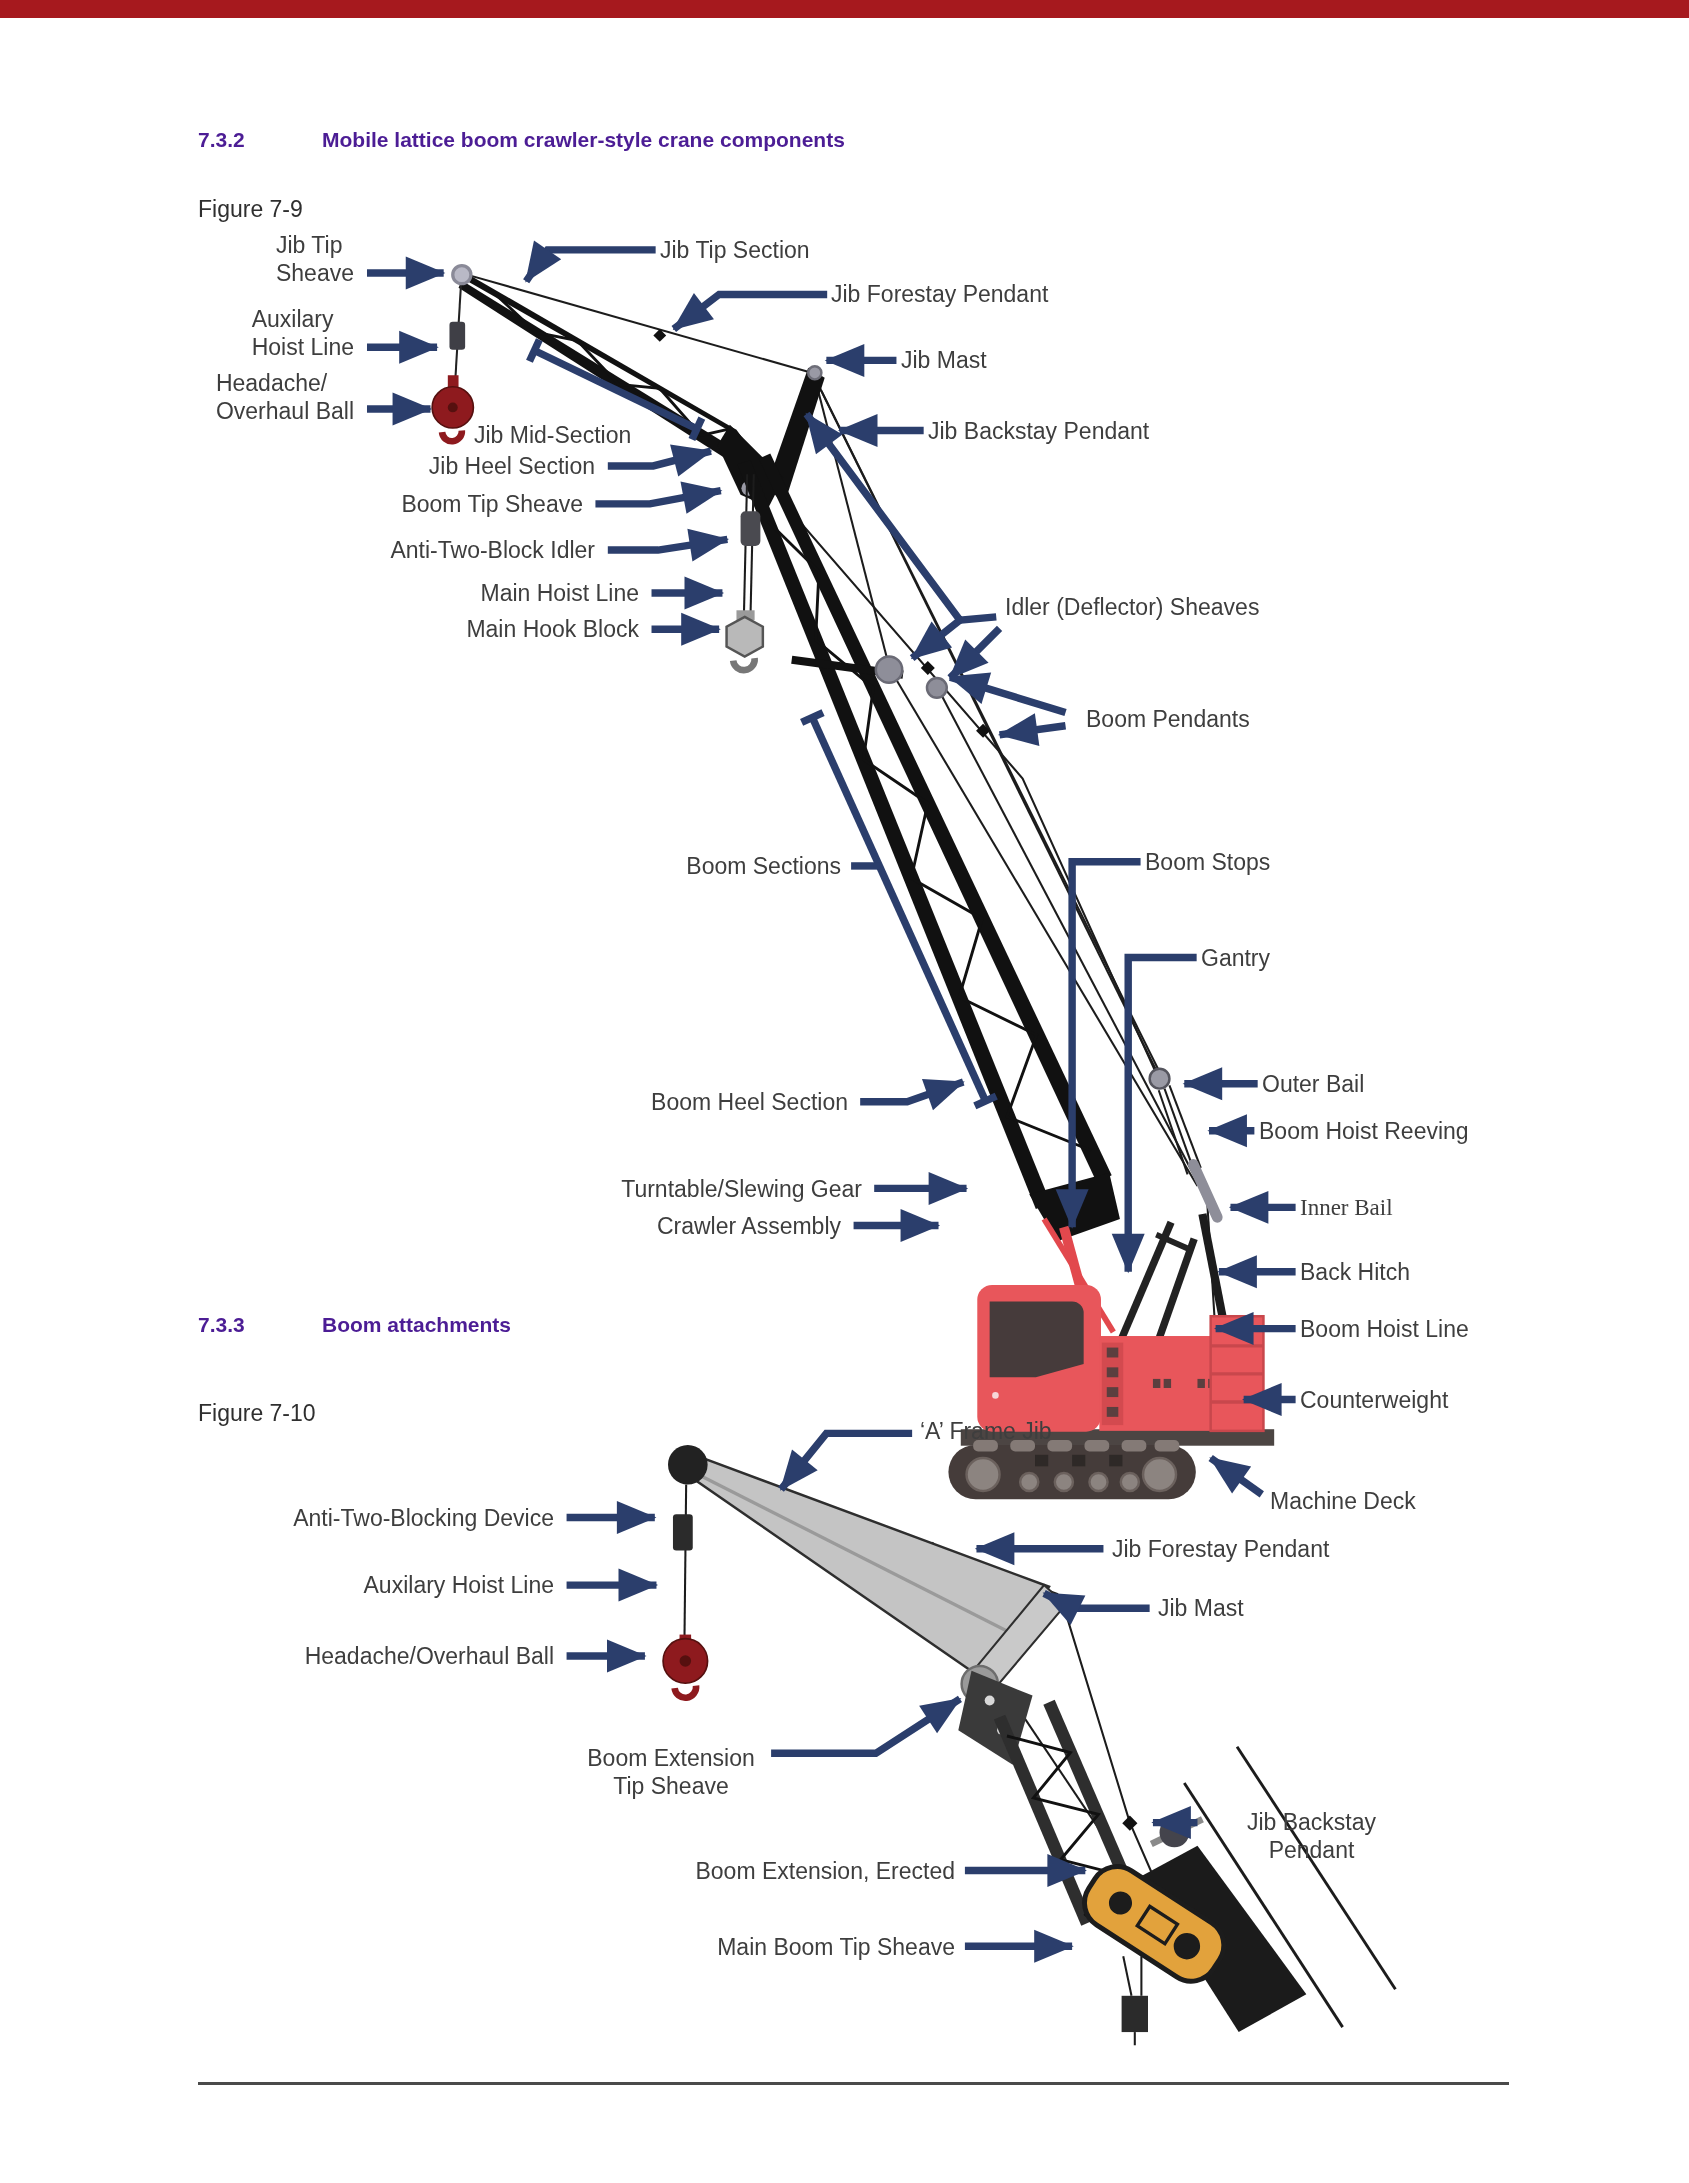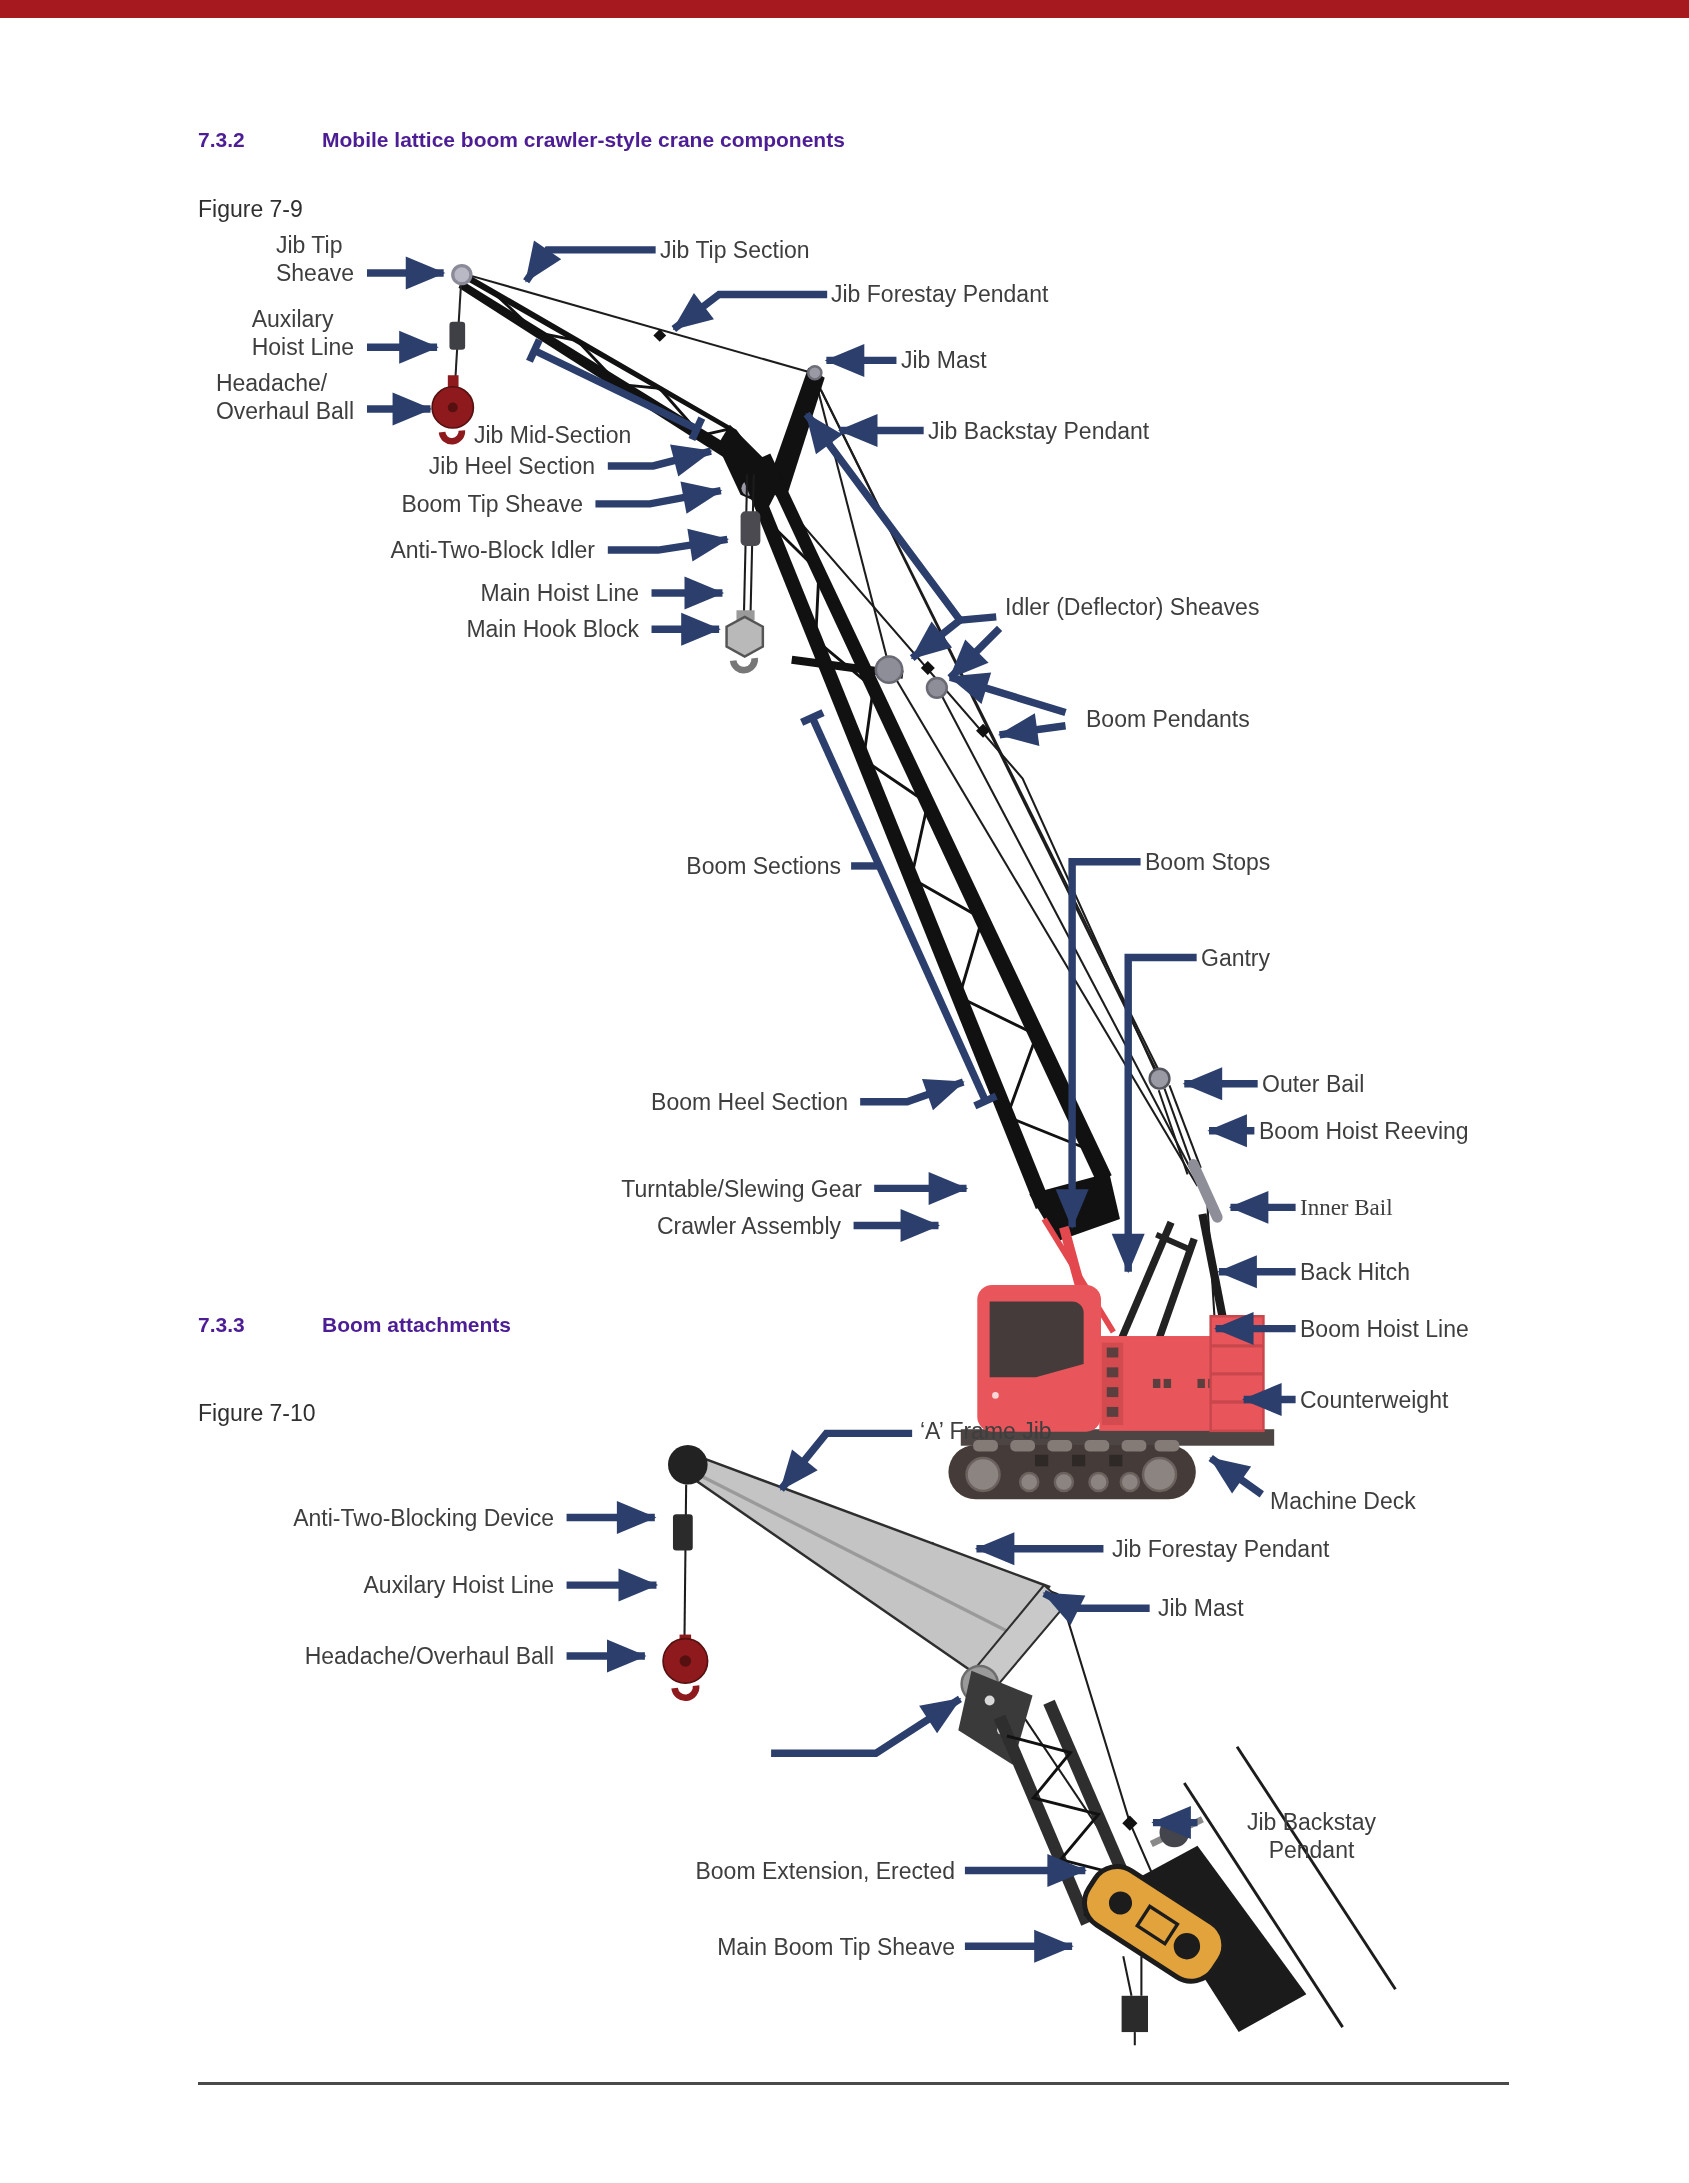--- a/index.html
+++ b/index.html
@@ -304,19 +304,21 @@
   <div class="lbl" style="left:1270px;top:1501px;">Machine Deck</div>
 
   <div class="lbl" style="left:920px;top:1431px;">‘A’ Frame Jib</div>
   <div class="lbl ra" style="right:1135px;top:1518px;">Anti-Two-Blocking Device</div>
   <div class="lbl ra" style="right:1135px;top:1585px;">Auxilary Hoist Line</div>
   <div class="lbl ra" style="right:1135px;top:1656px;">Headache/Overhaul Ball</div>
   <div class="lbl" style="left:1112px;top:1549px;">Jib Forestay Pendant</div>
   <div class="lbl" style="left:1158px;top:1608px;">Jib Mast</div>
   <div class="lbl ctr" style="left:1200px;top:1836px;width:223px;">Jib Backstay
 Pendant</div>
+  <div class="lbl ctr" style="left:539px;top:1772px;width:264px;">Boom Extension
+Tip Sheave</div>
   <div class="lbl ra" style="right:734px;top:1871px;">Boom Extension, Erected</div>
   <div class="lbl ra" style="right:734px;top:1947px;">Main Boom Tip Sheave</div>
 
   <div id="rule" style="left:198px;top:2082px;width:1311px;"></div>
 
 </div>
 
 
 </body></html>

